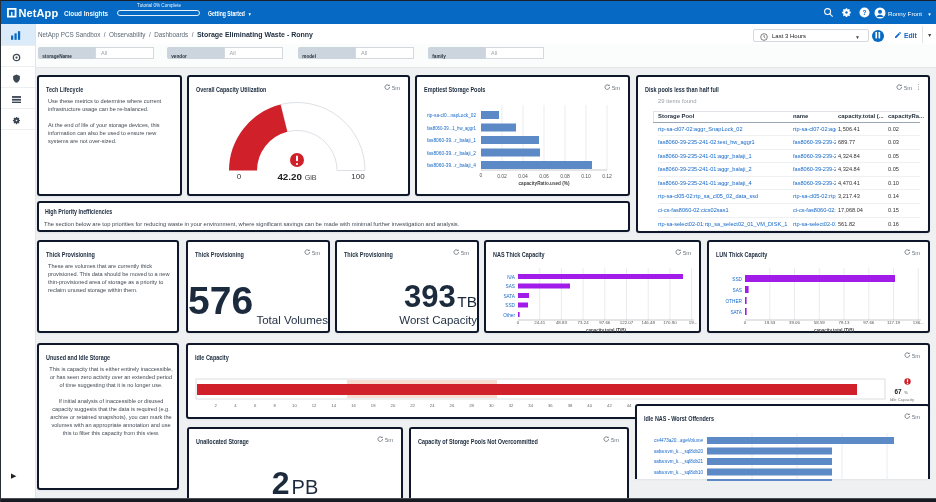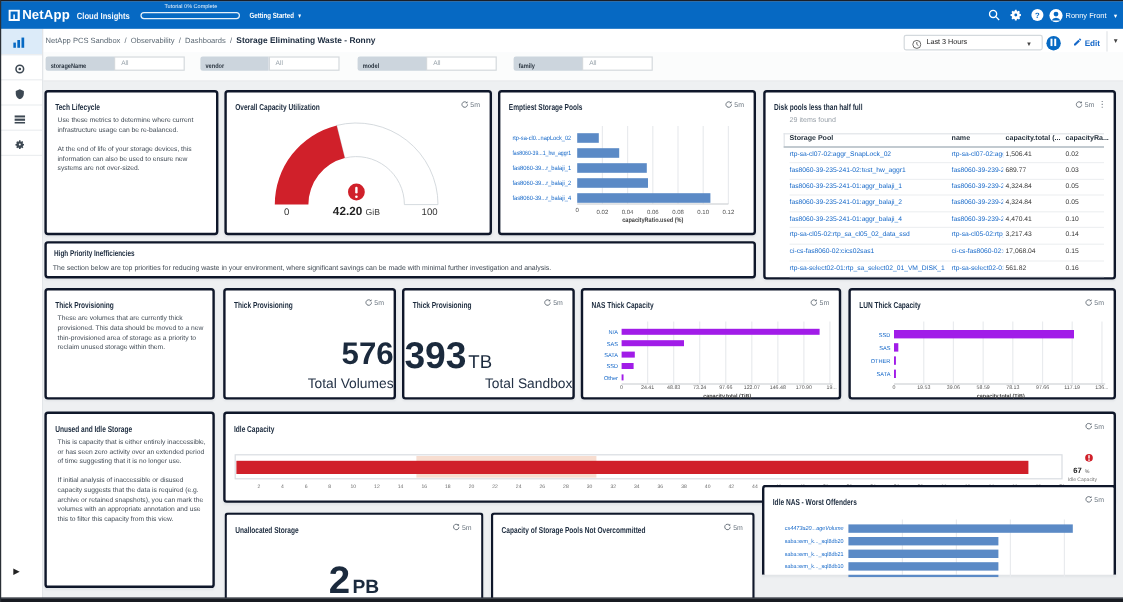--- a/index.html
+++ b/index.html
@@ -271,31 +271,31 @@
   <div class="card" id="cE" style="left:37px;top:240px;width:142px;height:93px;">
     <div class="ct">Thick Provisioning</div>
     <div class="body6" style="position:absolute;left:9px;top:21px;width:124px;">These are volumes that are currently thick provisioned. This data should be moved to a new thin-provisioned area of storage as a priority to reclaim unused storage within them.</div>
   </div>
   <div class="card" id="cF" style="left:186px;top:240px;width:144px;height:93px;">
     <div class="ct">Thick Provisioning</div>
     <div class="rf"><svg width="6.5" height="6.5" viewBox="0 0 24 24" fill="none" stroke="#5a646e" stroke-width="2.7">
           <path d="M20.5 11a8.5 8.5 0 11-2.5-5.5"></path>
           <path d="M20.5 1.5v6h-6" fill="#5a646e" stroke="none"></path>
         </svg> 5m</div>
-    <div style="position:absolute;left:0;top:39px;width:100%;text-align:right;font-size:26px;font-weight:bold;color:#1b2a3d;line-height:1;">576</div>
+    <div style="position:absolute;left:0;top:39px;width:100%;text-align:left;font-size:39px;font-weight:bold;color:#1b2a3d;line-height:1;">576</div>
     <div class="biglabel" style="top:72px;">Total Volumes</div>
   </div>
   <div class="card" id="cG" style="left:335px;top:240px;width:144px;height:93px;">
     <div class="ct">Thick Provisioning</div>
     <div class="rf"><svg width="6.5" height="6.5" viewBox="0 0 24 24" fill="none" stroke="#5a646e" stroke-width="2.7">
           <path d="M20.5 11a8.5 8.5 0 11-2.5-5.5"></path>
           <path d="M20.5 1.5v6h-6" fill="#5a646e" stroke="none"></path>
         </svg> 5m</div>
-    <div style="position:absolute;left:0;top:39px;width:100%;text-align:left;font-size:31px;font-weight:bold;color:#1b2a3d;line-height:1;">393<span style="font-size:15.5px;font-weight:normal;margin-left:1.5px;">TB</span></div>
-    <div class="biglabel" style="top:72px;">Total Sandbox</div>
+    <div style="position:absolute;left:0;top:39px;width:100%;text-align:right;font-size:31px;font-weight:bold;color:#1b2a3d;line-height:1;">393<span style="font-size:15.5px;font-weight:normal;margin-left:1.5px;">TB</span></div>
+    <div class="biglabel" style="top:72px;">Worst Capacity</div>
   </div>
   <div class="card" id="cH" style="left:484px;top:240px;width:217px;height:93px;">
     <div class="ct">NAS Thick Capacity</div>
     <div class="rf"><svg width="6.5" height="6.5" viewBox="0 0 24 24" fill="none" stroke="#5a646e" stroke-width="2.7">
           <path d="M20.5 11a8.5 8.5 0 11-2.5-5.5"></path>
           <path d="M20.5 1.5v6h-6" fill="#5a646e" stroke="none"></path>
         </svg> 5m</div>
     <svg style="position:absolute;left:0;top:0;" width="217" height="93" viewBox="0 0 217 93">
       <g stroke="#e9ebee" stroke-width="1">
         <line x1="53.7" y1="26" x2="53.7" y2="78"></line>
@@ -371,21 +371,21 @@
           <text x="85.5" y="82">39.06</text>
           <text x="110.3" y="82">58.59</text>
           <text x="135" y="82">78.13</text>
           <text x="159.8" y="82">97.66</text>
           <text x="184.5" y="82">117.19</text>
           <text x="209.3" y="82">136...</text>
       </g>
       <text x="125" y="89.5" text-anchor="middle" font-size="5" font-weight="bold" fill="#444" textLength="40" lengthAdjust="spacingAndGlyphs">capacity.total (TiB)</text>
     </svg>
   </div>
-  <div class="card" id="cU" style="left:37px;top:343px;width:142px;height:147px;">
+  <div class="card" id="cU" style="left:37px;top:343px;width:142px;height:147px;text-align:center;">
     <div class="ct">Unused and Idle Storage</div>
     <div class="body6" style="position:absolute;left:9px;top:21px;width:126px;">This is capacity that is either entirely inaccessible, or has seen zero activity over an extended period of time suggesting that it is no longer use.<br><br>If initial analysis of inaccessible or disused capacity suggests that the data is required (e.g. archive or retained snapshots), you can mark the volumes with an appropriate annotation and use this to filter this capacity from this view.</div>
   </div>
   <div class="card" id="cIC" style="left:186px;top:343px;width:744px;height:76px;">
     <div class="ct">Idle Capacity</div>
     <div class="rf"><svg width="6.5" height="6.5" viewBox="0 0 24 24" fill="none" stroke="#5a646e" stroke-width="2.7">
           <path d="M20.5 11a8.5 8.5 0 11-2.5-5.5"></path>
           <path d="M20.5 1.5v6h-6" fill="#5a646e" stroke="none"></path>
         </svg> 5m</div>
     <svg style="position:absolute;left:0;top:0;" width="744" height="76" viewBox="0 0 744 76">
@@ -436,21 +436,21 @@
         <text x="716" y="49" font-size="4.4" fill="#555">%</text>
       <text x="714" y="56" font-size="4.2" fill="#777" text-anchor="middle">Idle Capacity</text>
     </svg>
   </div>
   <div class="card" id="cUS" style="left:187px;top:427px;width:216px;height:75px;border-bottom:none;border-radius:3px 3px 0 0;">
     <div class="ct">Unallocated Storage</div>
     <div class="rf"><svg width="6.5" height="6.5" viewBox="0 0 24 24" fill="none" stroke="#5a646e" stroke-width="2.7">
           <path d="M20.5 11a8.5 8.5 0 11-2.5-5.5"></path>
           <path d="M20.5 1.5v6h-6" fill="#5a646e" stroke="none"></path>
         </svg> 5m</div>
-    <div style="position:absolute;left:0;top:37.5px;width:100%;text-align:center;font-size:32px;font-weight:bold;color:#1b2a3d;line-height:1;">2<span style="font-size:16px;font-weight:bold;margin-left:2px;">PB</span></div>
+    <div style="position:absolute;left:0;top:37.5px;width:100%;text-align:center;font-size:32px;font-weight:bold;color:#1b2a3d;line-height:1;">2<span style="font-size:20px;font-weight:normal;margin-left:2px;">PB</span></div>
   </div>
   <div class="card" id="cCP" style="left:409px;top:427px;width:220px;height:75px;border-bottom:none;border-radius:3px 3px 0 0;">
     <div class="ct">Capacity of Storage Pools Not Overcommitted</div>
     <div class="rf"><svg width="6.5" height="6.5" viewBox="0 0 24 24" fill="none" stroke="#5a646e" stroke-width="2.7">
           <path d="M20.5 11a8.5 8.5 0 11-2.5-5.5"></path>
           <path d="M20.5 1.5v6h-6" fill="#5a646e" stroke="none"></path>
         </svg> 5m</div>
   </div>
   <div class="card" id="cIN" style="left:635px;top:404px;width:295px;height:75px;border-bottom:none;border-radius:3px 3px 0 0;">
     <div class="ct">Idle NAS - Worst Offenders</div>

